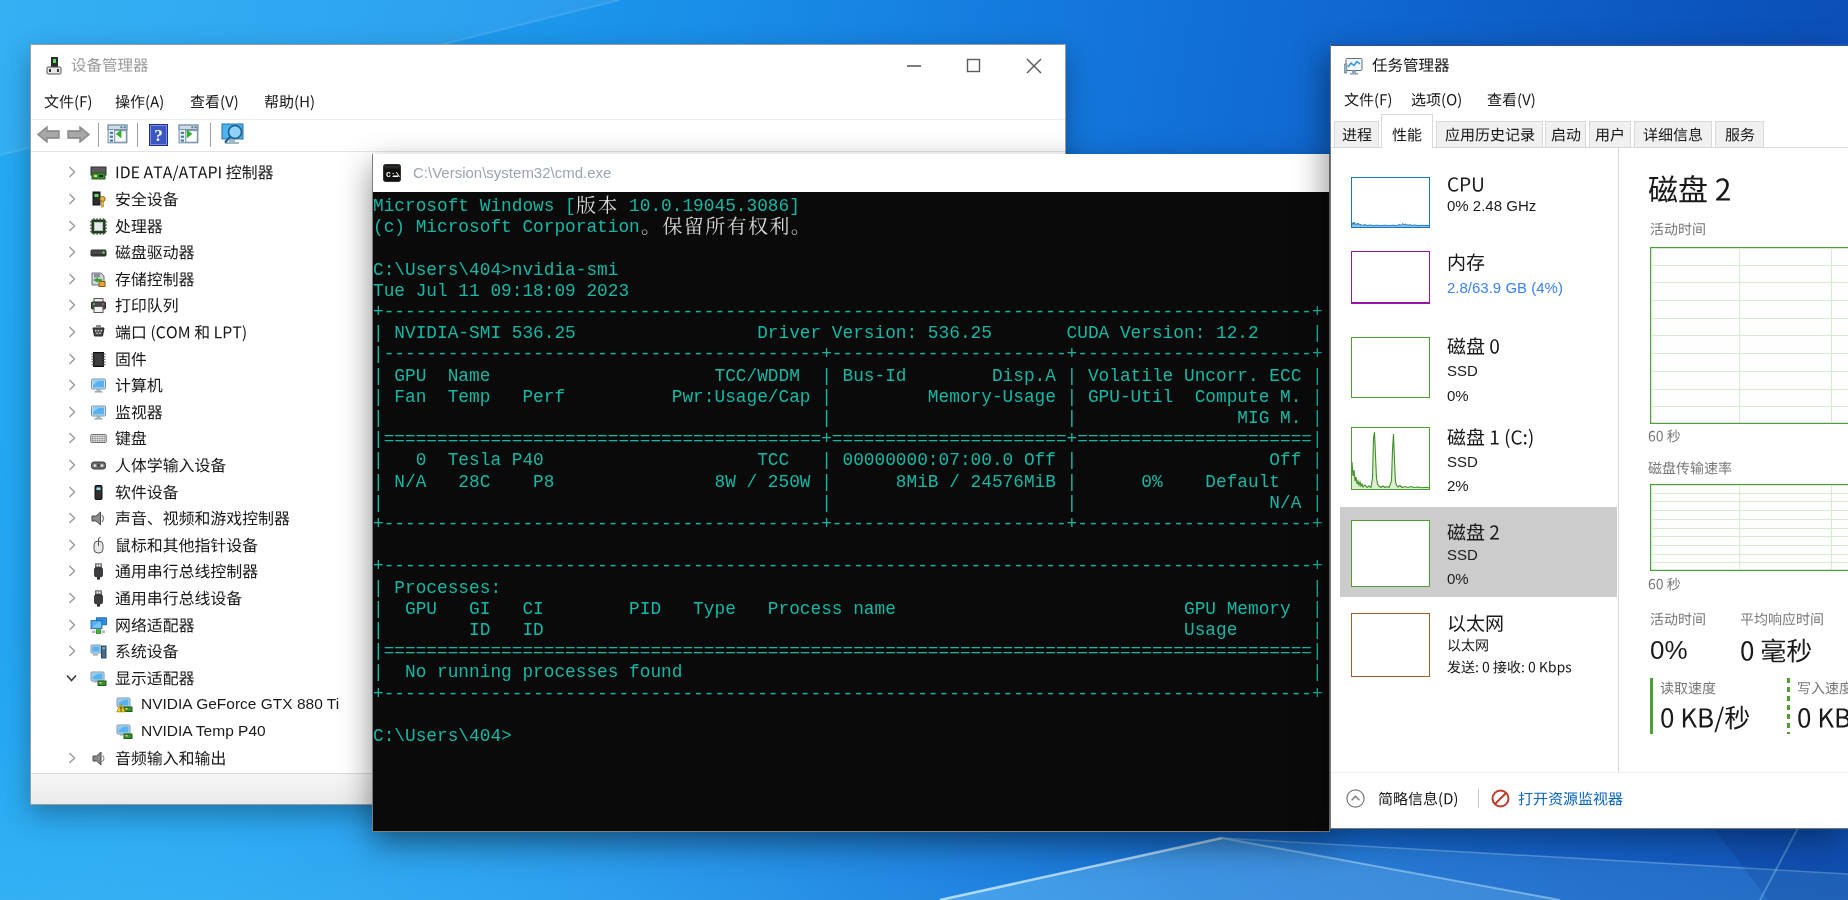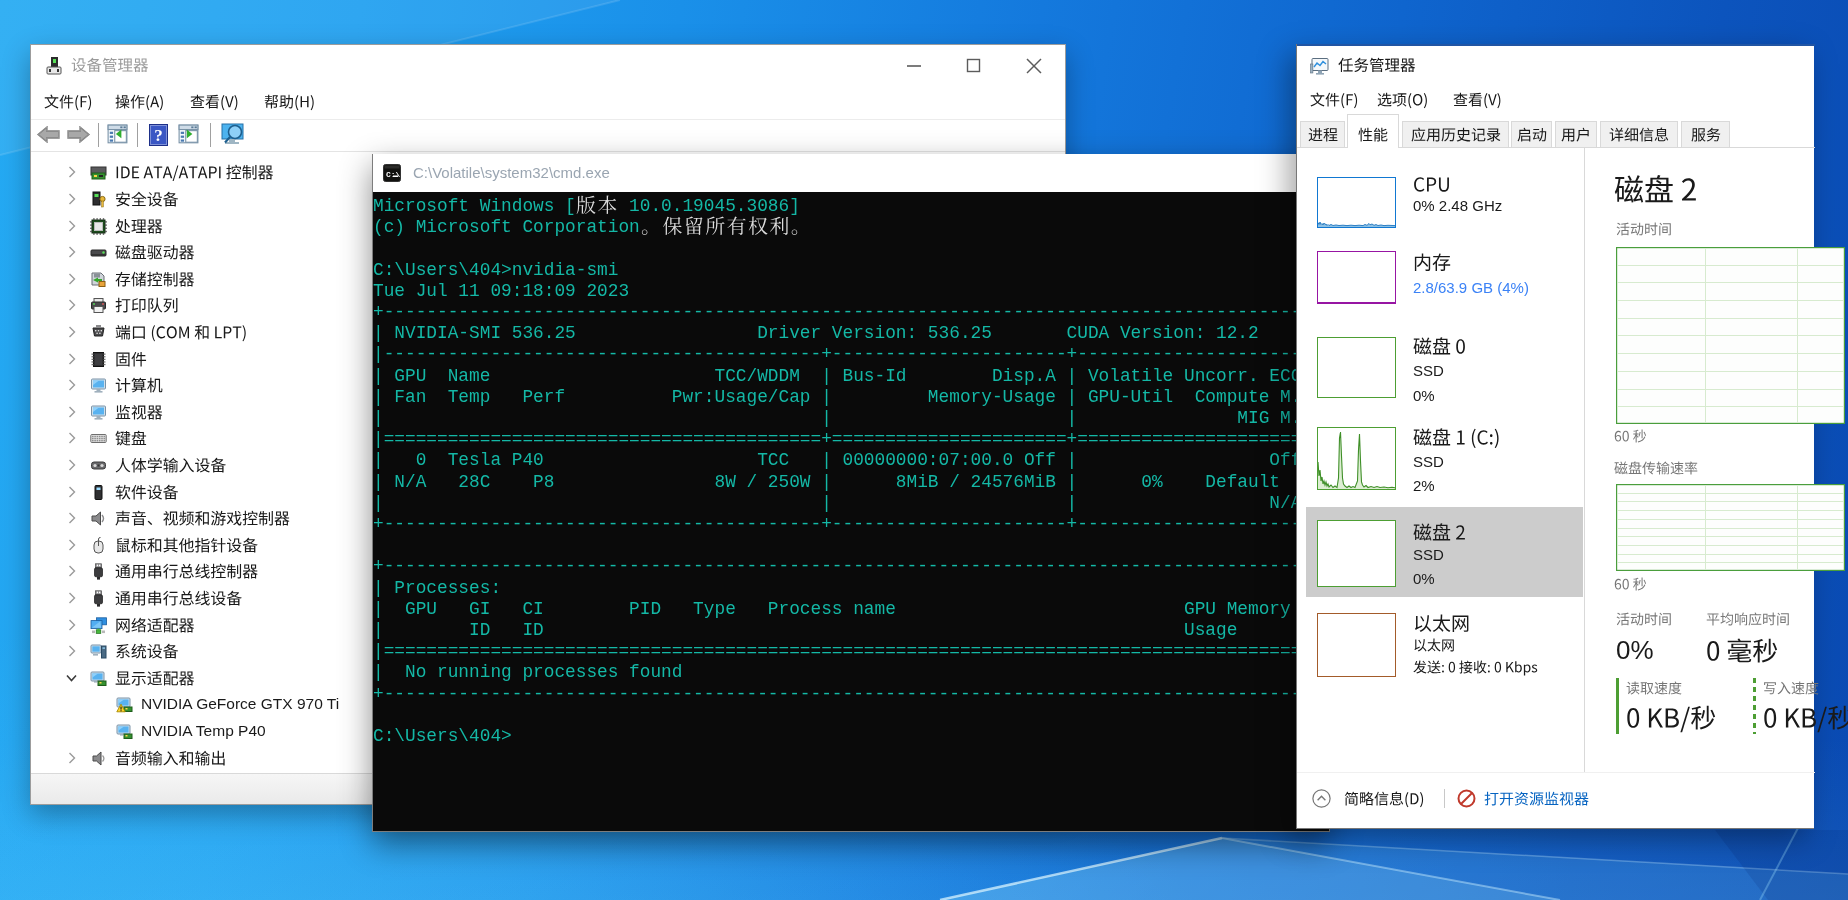--- a/index.html
+++ b/index.html
@@ -506,21 +506,21 @@
         <rect x="1" y="2" width="13" height="9" rx="1" fill="#cfe0ec" stroke="#7a93a8"></rect>
         <rect x="2.4" y="3.4" width="10.2" height="6.2" fill="#58b2f0"></rect>
         <polygon points="2.4,3.4 8,3.4 2.4,7.5" fill="#8fd0fa"></polygon>
         <rect x="8" y="11" width="8" height="4.5" fill="#35912f" stroke="#1e5c1a"></rect>
         <rect x="9.5" y="12" width="2" height="1.5" fill="#ffd24a"></rect>
         <rect x="4" y="11" width="3" height="1.6" fill="#9fb0bd"></rect>
         <polygon points="0.8,15.8 9.2,15.8 5,8.2" fill="#ffd428" stroke="#a88a00" stroke-width="0.9"></polygon>
         <rect x="4.45" y="10.6" width="1.15" height="3" fill="#1a1a1a"></rect>
         <rect x="4.45" y="14.2" width="1.15" height="1.1" fill="#1a1a1a"></rect>
       </svg></div>
-    <div class="p" style="left:110px;top:648.1px;font:normal 15.5px/22px Liberation Sans,sans-serif;color:#1a1a1a;letter-spacing:0">NVIDIA GeForce GTX 970 Ti</div>
+    <div class="p" style="left:110px;top:648.1px;font:normal 15.5px/22px Liberation Sans,sans-serif;color:#1a1a1a;letter-spacing:0">NVIDIA GeForce GTX 880 Ti</div>
     <div class="p" style="left:85px;top:677.9px"><svg width="17" height="17" viewBox="0 0 17 17">
         <rect x="1" y="2" width="13" height="9" rx="1" fill="#cfe0ec" stroke="#7a93a8"></rect>
         <rect x="2.4" y="3.4" width="10.2" height="6.2" fill="#58b2f0"></rect>
         <polygon points="2.4,3.4 8,3.4 2.4,7.5" fill="#8fd0fa"></polygon>
         <rect x="8" y="11" width="8" height="4.5" fill="#35912f" stroke="#1e5c1a"></rect>
         <rect x="9.5" y="12" width="2" height="1.5" fill="#ffd24a"></rect>
         <rect x="4" y="11" width="3" height="1.6" fill="#9fb0bd"></rect>
       </svg></div>
     <div class="p" style="left:110px;top:674.7px;font:normal 15.5px/22px Liberation Sans,sans-serif;color:#1a1a1a;letter-spacing:0">NVIDIA Temp P40</div>
     <svg class="p" style="left:37px;top:706.5px" width="8" height="12" viewBox="0 0 8 12">
@@ -542,21 +542,21 @@
     <div class="p" style="left:0;top:728px;width:1034px;height:31px;background:linear-gradient(#f6f6f6,#eaeaea);border-top:1px solid #d9d9d9"></div>
   </div>
 <div class="win" id="cmd" style="left:372px;top:154px;width:958px;height:678px;background:#0a0a0a;border:1px solid #7d7d7d;border-top:none;box-shadow:0 12px 30px rgba(0,0,0,.45)">
     <div class="p" style="left:0;top:0;width:956px;height:38px;background:#fff"></div>
     <svg class="p" style="left:10px;top:10px" width="18" height="18" viewBox="0 0 18 18">
 <rect x="0.5" y="0.5" width="17" height="17" rx="2" fill="#11110f" stroke="#333"></rect>
 <rect x="1.5" y="1.5" width="15" height="3" fill="#2a2a28"></rect>
 <text x="3" y="12.5" font-family="Liberation Mono" font-size="8" font-weight="bold" fill="#fff">C:\</text>
 <rect x="10" y="11.5" width="5" height="1.5" fill="#fff"></rect>
 </svg>
-    <div class="p" style="left:40px;top:8.2px;font:normal 15px/22px Liberation Sans,sans-serif;color:#9aa5b1;letter-spacing:0">C:\Volatile\system32\cmd.exe</div>
+    <div class="p" style="left:40px;top:8.2px;font:normal 15px/22px Liberation Sans,sans-serif;color:#9aa5b1;letter-spacing:0">C:\Version\system32\cmd.exe</div>
     <pre class="p" style="left:0;top:42px;font:17.8px/21.2px Liberation Mono,monospace;color:#14b8a6">Microsoft Windows [     10.0.19045.3086]
 (c) Microsoft Corporation
 
 C:\Users\404&gt;nvidia-smi
 Tue Jul 11 09:18:09 2023
 +---------------------------------------------------------------------------------------+
 | NVIDIA-SMI 536.25                 Driver Version: 536.25       CUDA Version: 12.2     |
 |-----------------------------------------+----------------------+----------------------+
 | GPU  Name                     TCC/WDDM  | Bus-Id        Disp.A | Volatile Uncorr. ECC |
 | Fan  Temp   Perf          Pwr:Usage/Cap |         Memory-Usage | GPU-Util  Compute M. |
@@ -584,21 +584,21 @@
         <use href="#f3002" transform="translate(0.0 20.4) scale(0.02000 -0.02000)"></use>
         <use href="#f4fdd" transform="translate(21.4 20.4) scale(0.02000 -0.02000)"></use>
         <use href="#f7559" transform="translate(42.8 20.4) scale(0.02000 -0.02000)"></use>
         <use href="#f6240" transform="translate(64.2 20.4) scale(0.02000 -0.02000)"></use>
         <use href="#f6709" transform="translate(85.6 20.4) scale(0.02000 -0.02000)"></use>
         <use href="#f6743" transform="translate(107.0 20.4) scale(0.02000 -0.02000)"></use>
         <use href="#f5229" transform="translate(128.4 20.4) scale(0.02000 -0.02000)"></use>
         <use href="#f3002" transform="translate(149.8 20.4) scale(0.02000 -0.02000)"></use>
       </svg></div>
   </div>
-<div class="win" id="tm" style="left:1296px;top:44px;width:518px;height:785px;border:1px solid #777;border-right:none;border-top:none;box-shadow:-8px 10px 28px rgba(0,0,0,.35)">
+<div class="win" id="tm" style="left:1330px;top:44px;width:518px;height:785px;border:1px solid #777;border-right:none;border-top:none;box-shadow:-8px 10px 28px rgba(0,0,0,.35)">
     <div class="p" style="left:0;top:0;width:518px;height:2px;background:#2155a4"></div>
     <svg class="p" style="left:13px;top:14px" width="19" height="17" viewBox="0 0 19 17">
 <rect x="2" y="0.5" width="16" height="12" rx="1" fill="#f4f8fb" stroke="#5b6e80"></rect>
 <polyline points="4,9 7,5 10,7.5 13,3.5 16,6" fill="none" stroke="#2d8fdd" stroke-width="1.4"></polyline>
 <rect x="8" y="12.5" width="4" height="2.5" fill="#8fa4b5"></rect>
       <rect x="6" y="15" width="8" height="1.6" fill="#8fa4b5"></rect>
 <rect x="0.5" y="6" width="2.4" height="9" fill="#9db2c2" stroke="#5b6e80" stroke-width=".6"></rect>
 </svg>
     <div class="p" style="left:41px;top:11.2px"><svg class="t" width="79" height="20" viewBox="0 0 79 20" fill="#1a1a1a">
         <use href="#s4efb" transform="translate(0.0 15.8) scale(0.01550 -0.01550)"></use>

